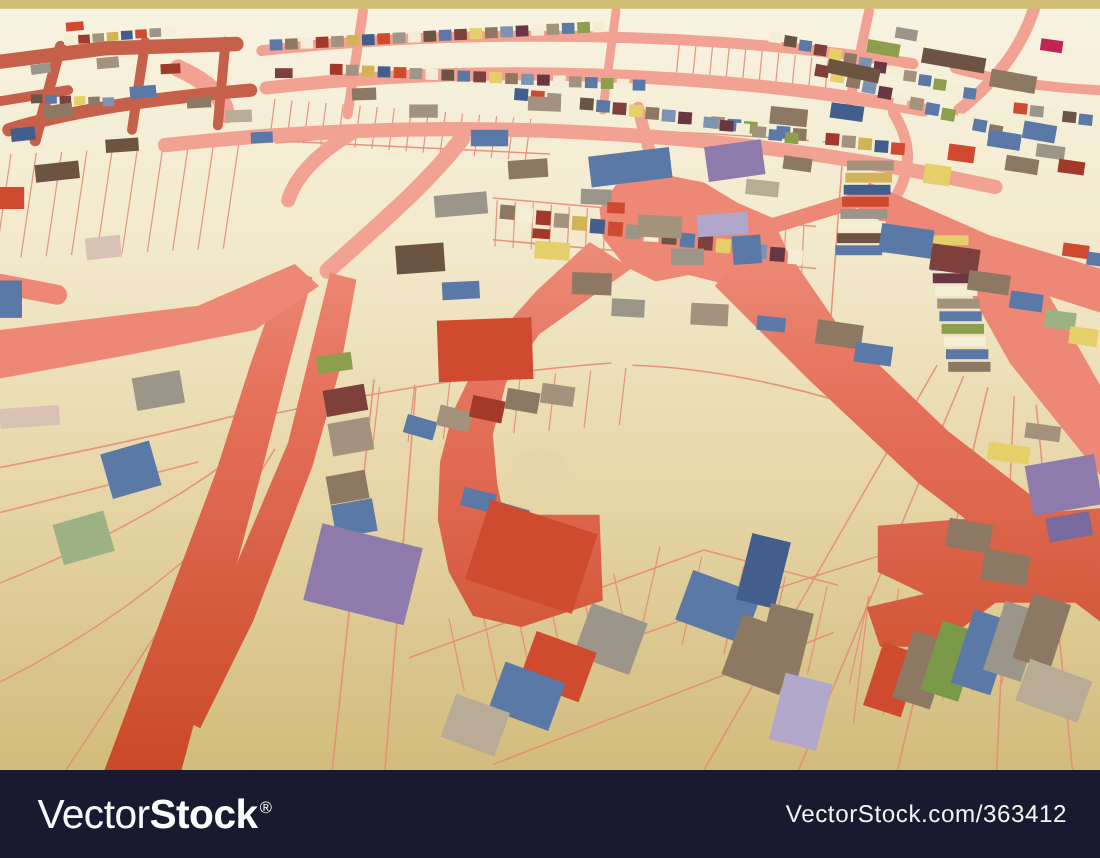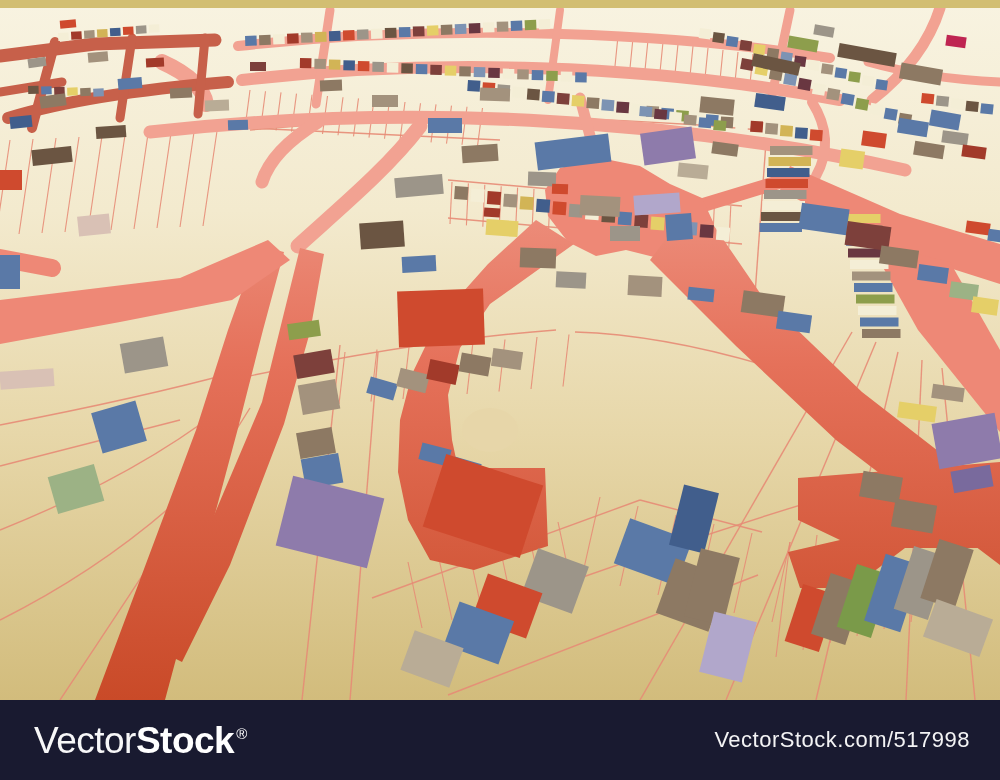--- a/index.html
+++ b/index.html
@@ -459,15 +459,15 @@
           <rect x="861" y="474" width="40" height="26" fill="#8d7963" transform="rotate(10 881 487)"></rect>
           <rect x="928" y="608" width="60" height="40" fill="#b9ac96" transform="rotate(20 958 628)"></rect>
         </g>
         <rect x="0" y="0" width="1000" height="8" fill="#d2be72"></rect>
       </svg>
   </div>
   <div class="footer" id="footer-bar" style="background: rgb(25, 26, 48); color: rgb(255, 255, 255);">
     <div class="brand">
       <span class="lt">Vector</span><span class="bd">Stock</span><sup>®</sup>
     </div>
-    <div class="url">VectorStock.com/517998</div>
+    <div class="url">VectorStock.com/363412</div>
   </div>
 </div>
 
 </body></html>

